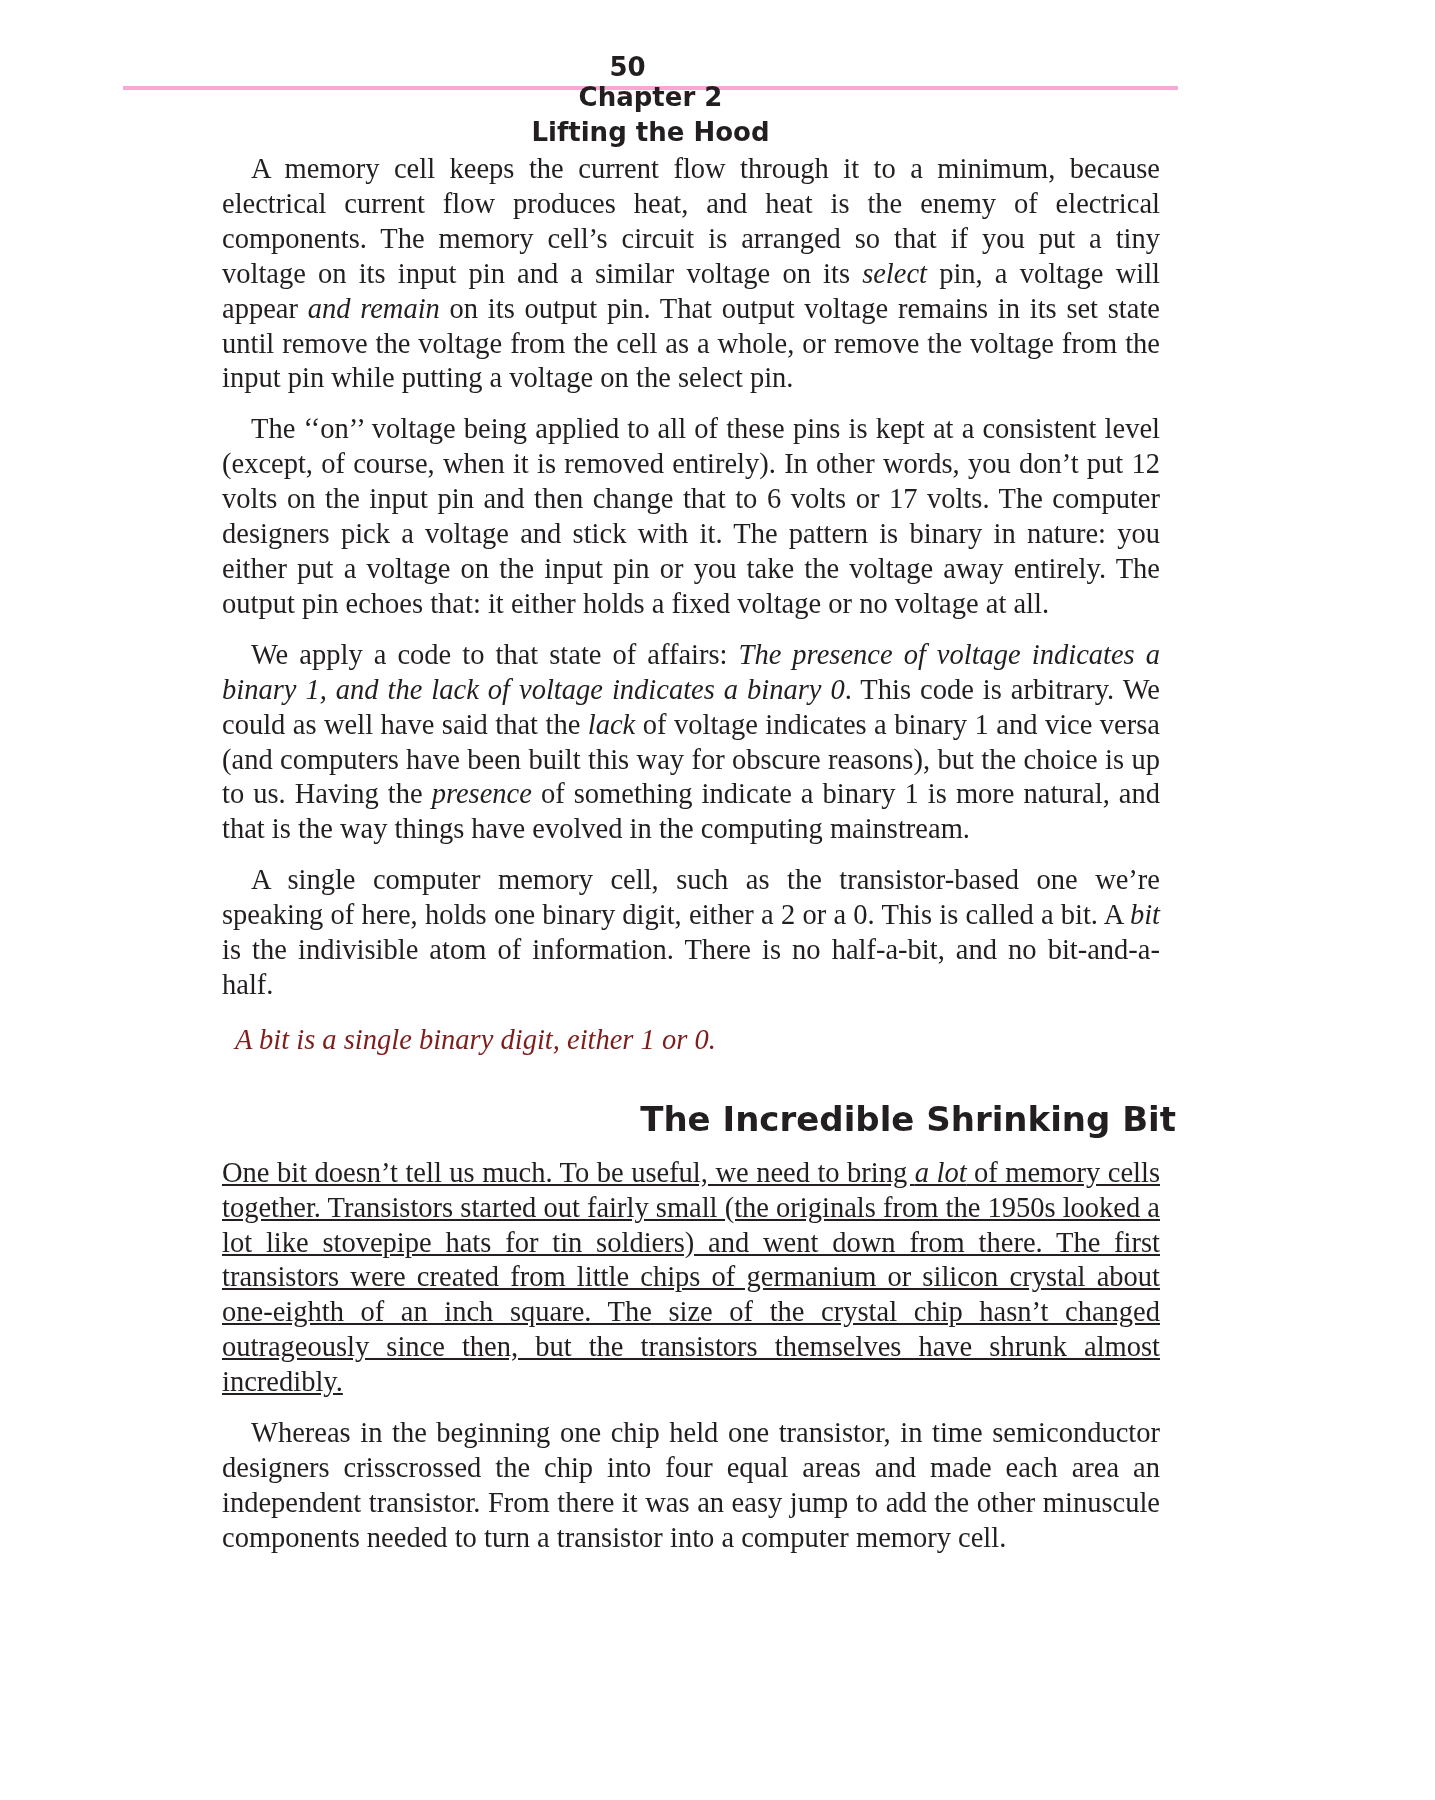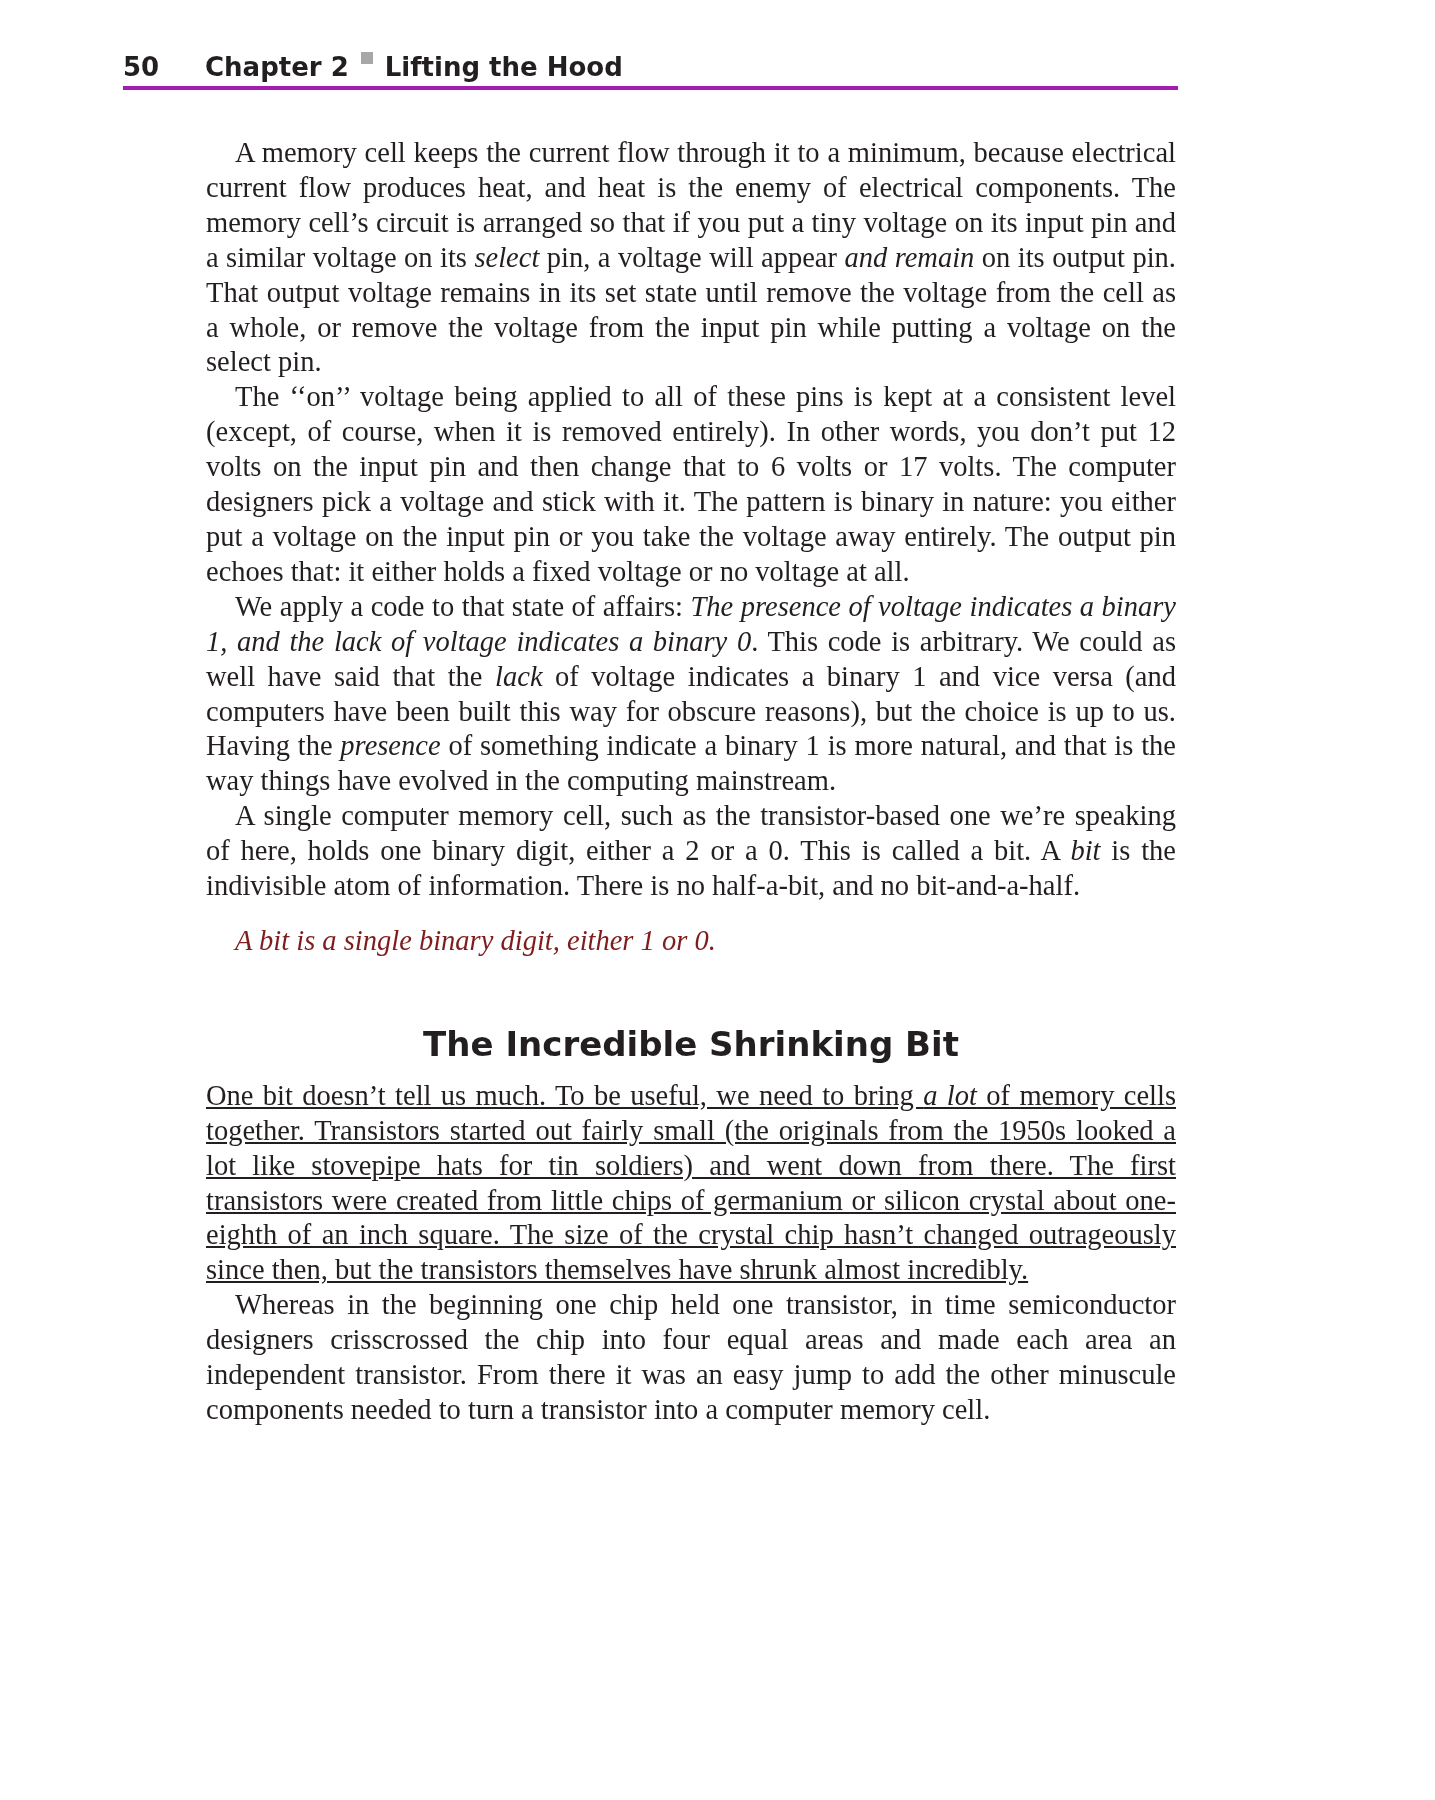--- a/index.html
+++ b/index.html
@@ -1,35 +1,35 @@
 <!DOCTYPE html>
 <html><head>
 <meta charset="utf-8">
 <style>
   html, body { margin: 0; padding: 0; background: #ffffff; }
   body { width: 1435px; height: 1800px; position: relative; overflow: hidden; color: #231f20; }
   .page-header {
     position: absolute; left: 123px; top: 52px; width: 1055px; height: 38px;
-    border-bottom: 4px solid #a21caf;
+    border-bottom: 4px solid #f9a8d4;
     font-family: "DejaVu Sans", sans-serif; font-weight: bold; font-size: 26px;
-    display: flex; align-items: flex-start; padding-bottom: 2px; box-sizing: border-box;
+    display: flex; align-items: center; padding-bottom: 2px; box-sizing: border-box; flex-direction: column;
   }
   .page-num { width: 82px; display: inline-block; }
   .sep { display: inline-block; width: 12px; height: 12px; background: #a7a7a7; margin: 0 12px 5px 12px; }
   .content {
     position: absolute; left: 206px; top: 136px; width: 970px;
     font-family: "Liberation Serif", serif; font-size: 28.5px; line-height: 34.9px;
     text-align: justify;
   }
-  .content p { margin: 0; text-indent: 29px; }
+  .content p { margin: 16px; text-indent: 29px; }
   .content p.noindent { text-indent: 0; text-decoration: underline; }
   .callout { font-style: italic; margin: 20px 0 0 29px !important; text-indent: 0 !important; color: #7f1d1d; }
   .section-heading {
     font-family: "DejaVu Sans", sans-serif; font-weight: bold; font-size: 34px;
-    margin: 64px 0 14px 0; line-height: 42px; text-align: center;
+    margin: 40px 0 14px 0; line-height: 42px; text-align: right;
   }
 </style>
 </head>
 <body>
 
 <div class="page-header">
   <span class="page-num">50</span>
   <span>Chapter 2</span>
   <span class="sep"></span>
   <span>Lifting the Hood</span>

